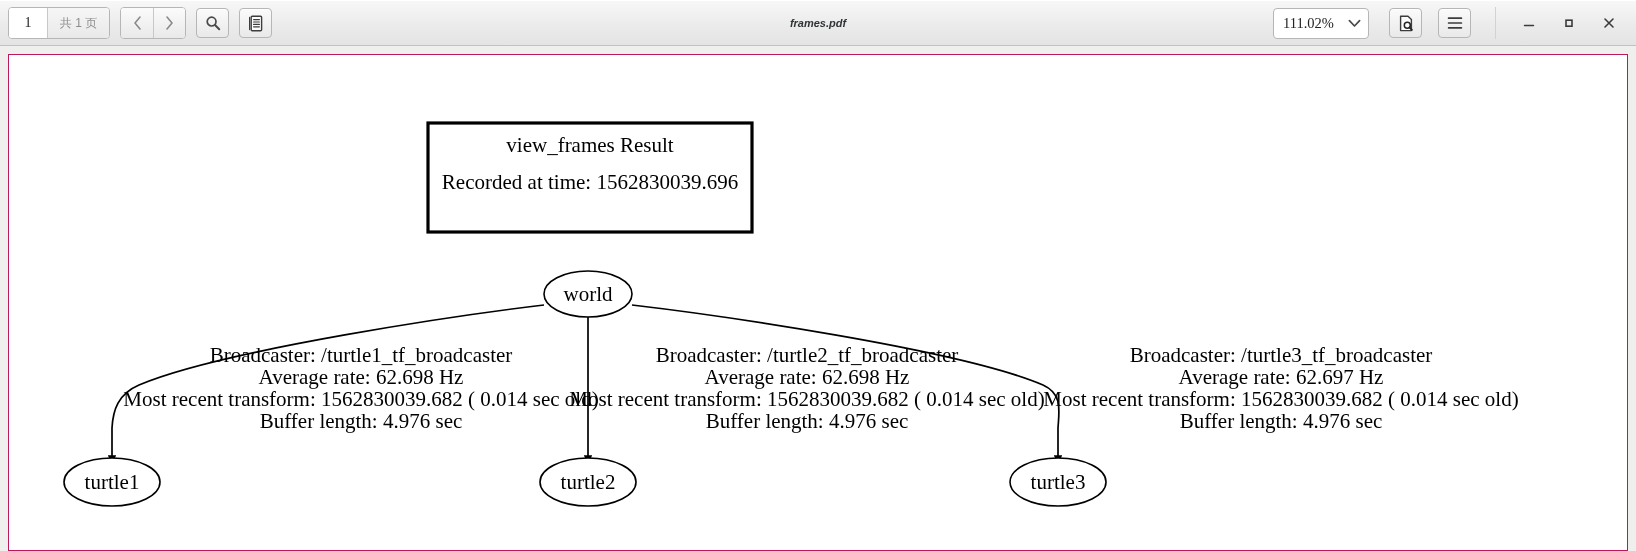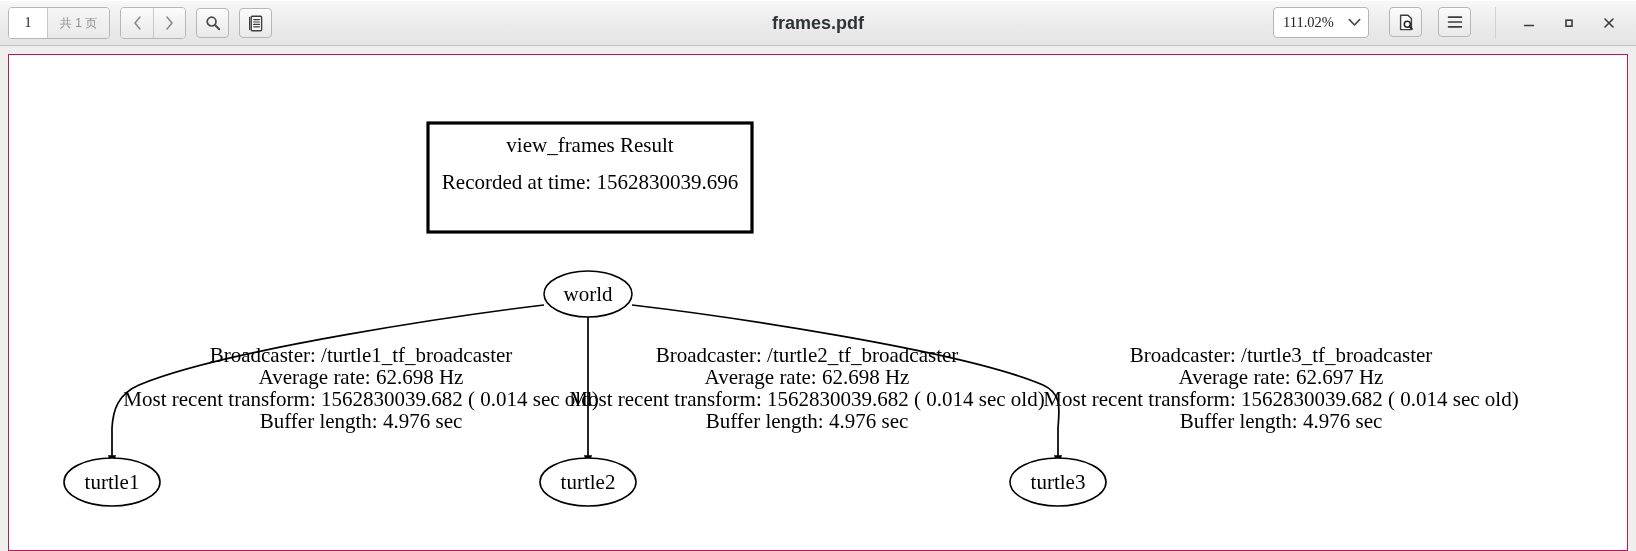--- a/index.html
+++ b/index.html
@@ -28,37 +28,39 @@
   }
 
   .tb-left {
     display: flex;
     align-items: center;
     gap: 10px;
     z-index: 2;
   }
   .tb-right {
     display: flex;
+    align-items: center;
     gap: 8px;
     margin-left: auto;
     z-index: 2;
   }
 
   .win-title {
     position: absolute;
     left: 0; right: 0;
     top: 0; bottom: 0;
     display: flex;
     align-items: center;
     justify-content: center;
-    font-size: 18px;
+    font-size: 11px;
     font-weight: bold;
     color: #2e3436;
     pointer-events: none;
     z-index: 1;
+    font-style: italic;
   }
 
   
   .btn-group {
     display: flex;
     border: 1px solid #b6b6b6;
     border-radius: 4px;
     overflow: hidden;
     background: #fcfcfc;
     box-shadow: 0 1px 0 rgba(255,255,255,0.8) inset;

